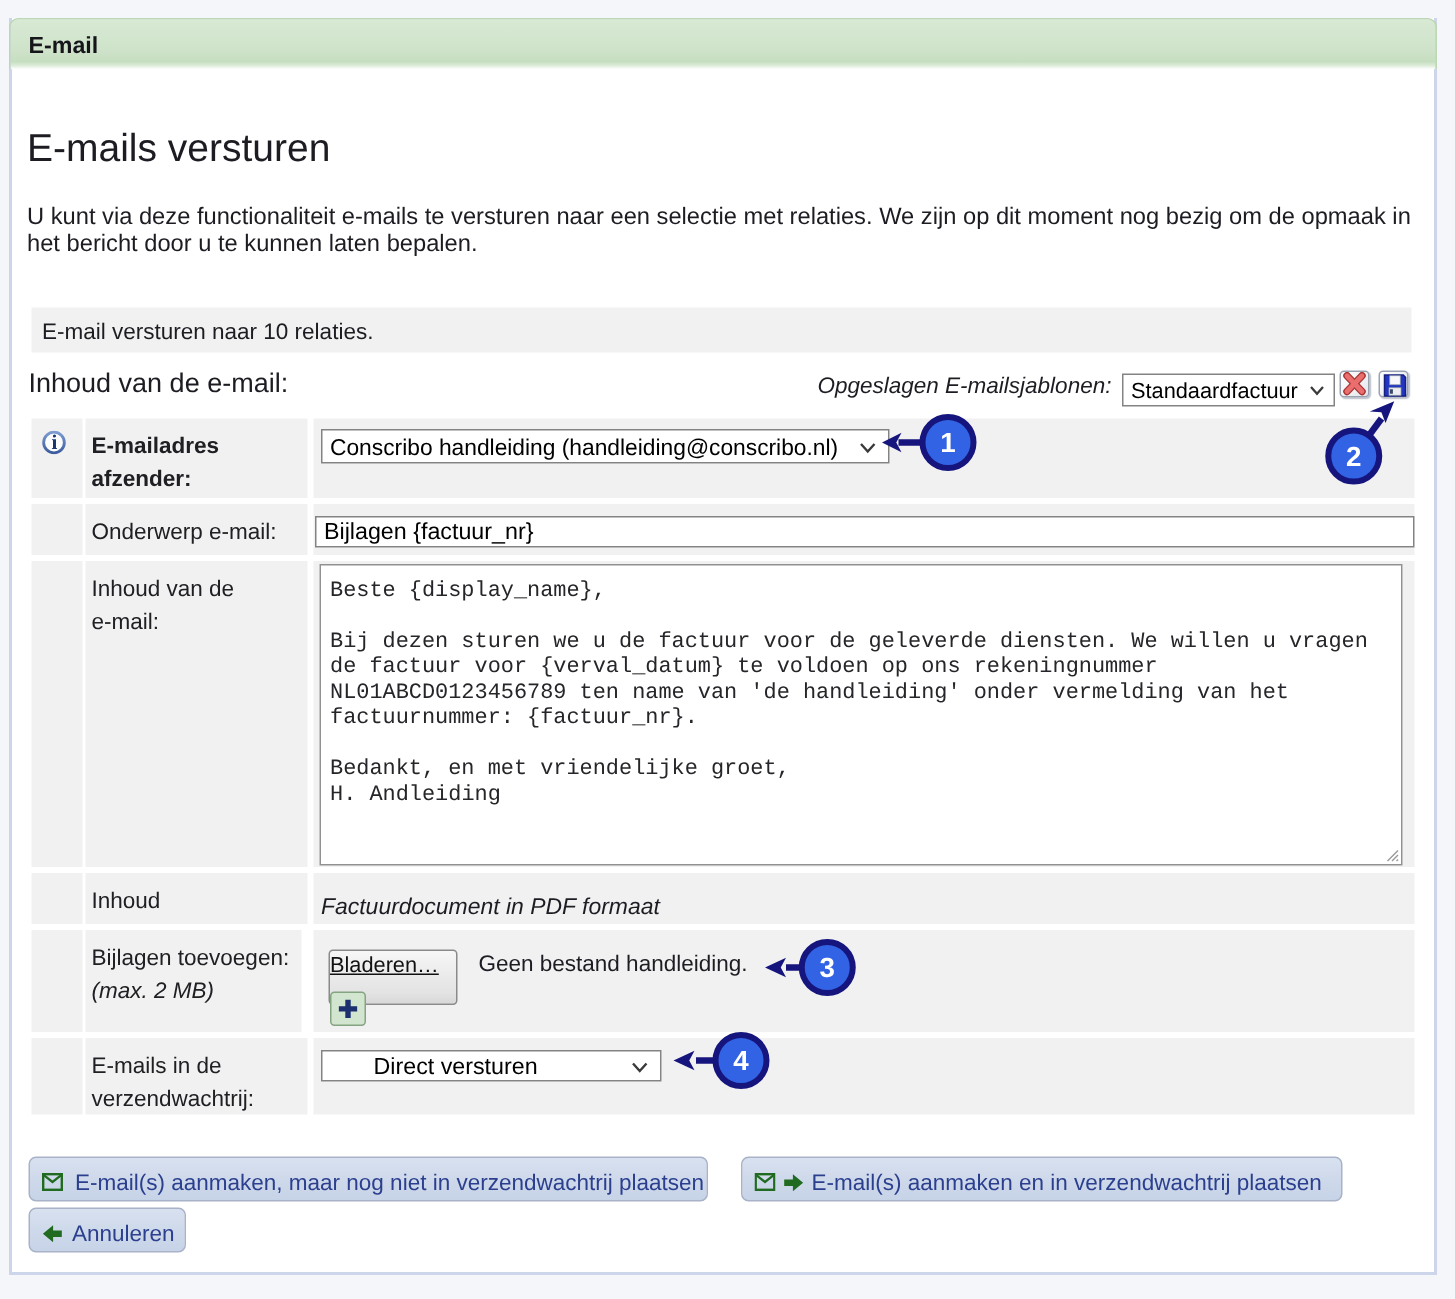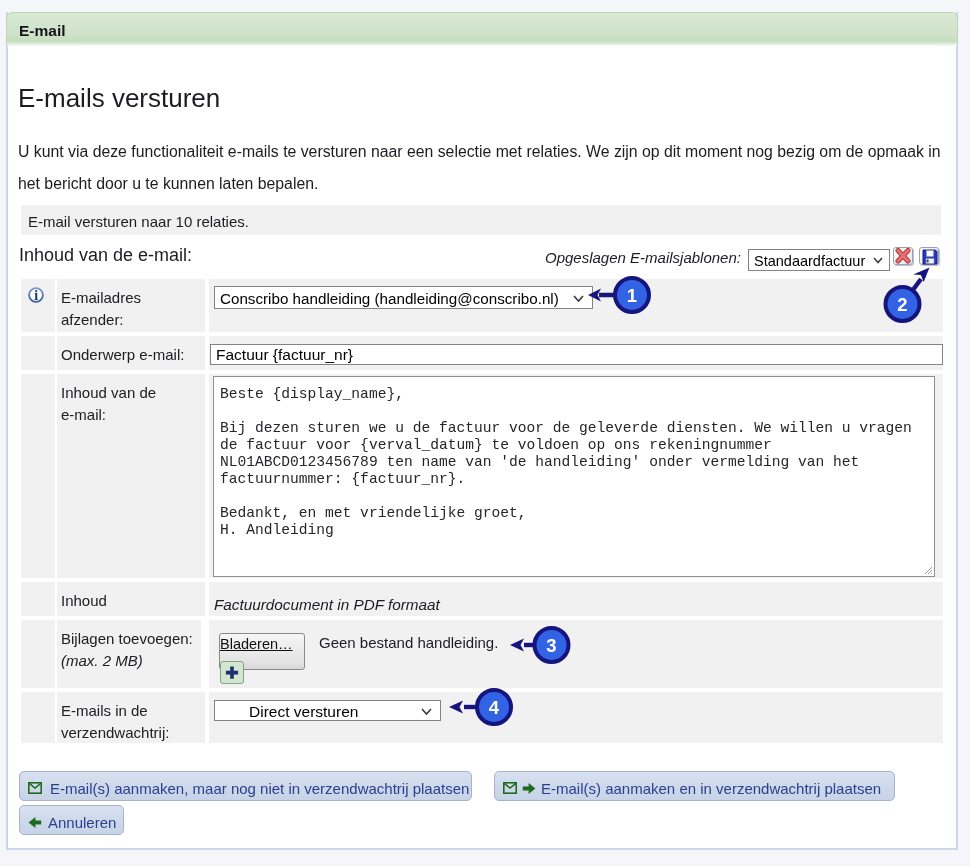--- a/index.html
+++ b/index.html
@@ -7,21 +7,21 @@
 .page{position:relative;width:970px;height:866px;background:#f4f6fa;overflow:hidden;
   font-family:"Liberation Sans",sans-serif;color:#1c1c22;padding-left:32px;}
 .abs{position:absolute;}
 .box{position:absolute;left:6px;top:12px;width:952px;height:838px;background:#ffffff;
   border-left:2px solid #ccd5ea;border-right:2px solid #ccd5ea;border-bottom:2px solid #ccd5ea;}
 .ghead{position:absolute;left:6px;top:12px;width:952px;height:34px;
   background:linear-gradient(180deg,#d8e9d4 0%,#cfe3ca 60%,#c6dec0 85%,#ddecd9 93%,#fcfdfc 100%);
   border-radius:6px 6px 0 0;border-top:1px solid #bcd6b6;border-left:1px solid #bcd6b6;border-right:1px solid #bcd6b6;}
 .ghead span{position:absolute;left:12px;top:9px;font-size:15.5px;font-weight:bold;color:#15151a;}
 h1.title{position:absolute;left:18px;top:85px;margin:0;font-size:26px;line-height:26px;font-weight:400;color:#1c1c22;}
-.para{position:absolute;left:18px;top:136px;font-size:15.8px;line-height:32px;color:#1c1c22;}
+.para{position:absolute;left:18px;top:136px;font-size:15.8px;line-height:18px;color:#1c1c22;}
 .notice{position:absolute;left:21px;top:205px;width:920px;height:30px;background:#f1f1f1;
   font-size:15px;color:#1c1c22;line-height:30px;padding:2px 0 0 7px;}
 .inhoud{position:absolute;left:19px;top:245px;font-size:18px;color:#1c1c22;}
 .sjab{position:absolute;top:249px;left:545px;font-size:15px;font-style:italic;color:#1c1c22;}
 .cell{position:absolute;background:#f1f1f2;}
 .lab{font-size:15px;line-height:22px;color:#202024;padding:8px 0 0 4px;}
 .field-sel{position:absolute;background:#fff;border:1px solid #838383;font-size:15.5px;color:#000;}
 .field-sel .txt{position:absolute;left:5px;top:3px;white-space:nowrap;}
 .chev{position:absolute;}
 .txtin{position:absolute;left:210px;top:344px;width:733px;height:21px;background:#fff;
@@ -75,21 +75,21 @@
   <div class="abs" style="left:919px;top:247px;width:20px;height:18px;background:linear-gradient(135deg,#ffffff,#dfe2e8);border:1px solid #9aa2b2;border-radius:3px;box-shadow:1px 1px 1px #b9bec9;">
     <svg width="18" height="16" style="position:absolute;left:1px;top:1px;" viewBox="0 0 18 16">
       <path d="M2 1 H14.5 L16 2.5 V15 H2 Z" fill="#2236c2" stroke="#16207e" stroke-width="1"></path>
       <rect x="5.5" y="1.5" width="7" height="6" fill="#f6f8fa" stroke="#9aa0aa" stroke-width="0.5"></rect>
       <rect x="5" y="9.5" width="8" height="5" fill="#eceef2" stroke="#9aa0aa" stroke-width="0.5"></rect>
       <rect x="5.6" y="10.5" width="2" height="3" fill="#394a66"></rect>
     </svg>
   </div>
 
   <div class="cell" style="left:21px;top:279px;width:34px;height:53px;"></div>
-  <div class="cell lab" style="left:57px;top:279px;width:148px;height:53px;">E-mailadres<br>afzender:</div>
+  <div class="cell lab" style="left:57px;top:279px;width:148px;height:53px;font-weight:bold;">E-mailadres<br>afzender:</div>
   <div class="cell" style="left:209px;top:279px;width:734px;height:53px;"></div>
 
   <div class="cell" style="left:21px;top:336px;width:34px;height:34px;"></div>
   <div class="cell lab" style="left:57px;top:336px;width:148px;height:34px;">Onderwerp e-mail:</div>
   <div class="cell" style="left:209px;top:336px;width:734px;height:34px;"></div>
 
   <div class="cell" style="left:21px;top:374px;width:34px;height:204px;"></div>
   <div class="cell lab" style="left:57px;top:374px;width:148px;height:204px;">Inhoud van de<br>e-mail:</div>
   <div class="cell" style="left:209px;top:374px;width:734px;height:204px;"></div>
 
@@ -116,21 +116,21 @@
     <text x="8.2" y="12.6" text-anchor="middle" font-size="14" font-weight="bold" font-family="Liberation Serif,serif" fill="#1a3472">i</text>
   </svg>
 
   <div class="field-sel" style="left:214px;top:286px;width:379px;height:23px;">
     <span class="txt" style="top:3px;font-size:15.2px;">Conscribo handleiding (handleiding@conscribo.nl)</span>
     <svg class="chev" style="right:8px;top:8px;" width="11" height="8" viewBox="0 0 11 8">
         <polyline points="1,1 5.5,6 10,1" fill="none" stroke="#3a3a3a" stroke-width="1.6"></polyline>
       </svg>
   </div>
 
-  <div class="txtin">Factuur {factuur_nr}</div>
+  <div class="txtin">Bijlagen {factuur_nr}</div>
 
   <div class="tarea">Beste {display_name},
 
 Bij dezen sturen we u de factuur voor de geleverde diensten. We willen u vragen
 de factuur voor {verval_datum} te voldoen op ons rekeningnummer
 NL01ABCD0123456789 ten name van 'de handleiding' onder vermelding van het
 factuurnummer: {factuur_<span class="sq">nr</span>}.
 
 Bedankt, en met vriendelijke groet,
 H. <span class="sq">Andleiding</span><svg style="position:absolute;right:1px;bottom:1px;" width="10" height="10" viewBox="0 0 10 10">

